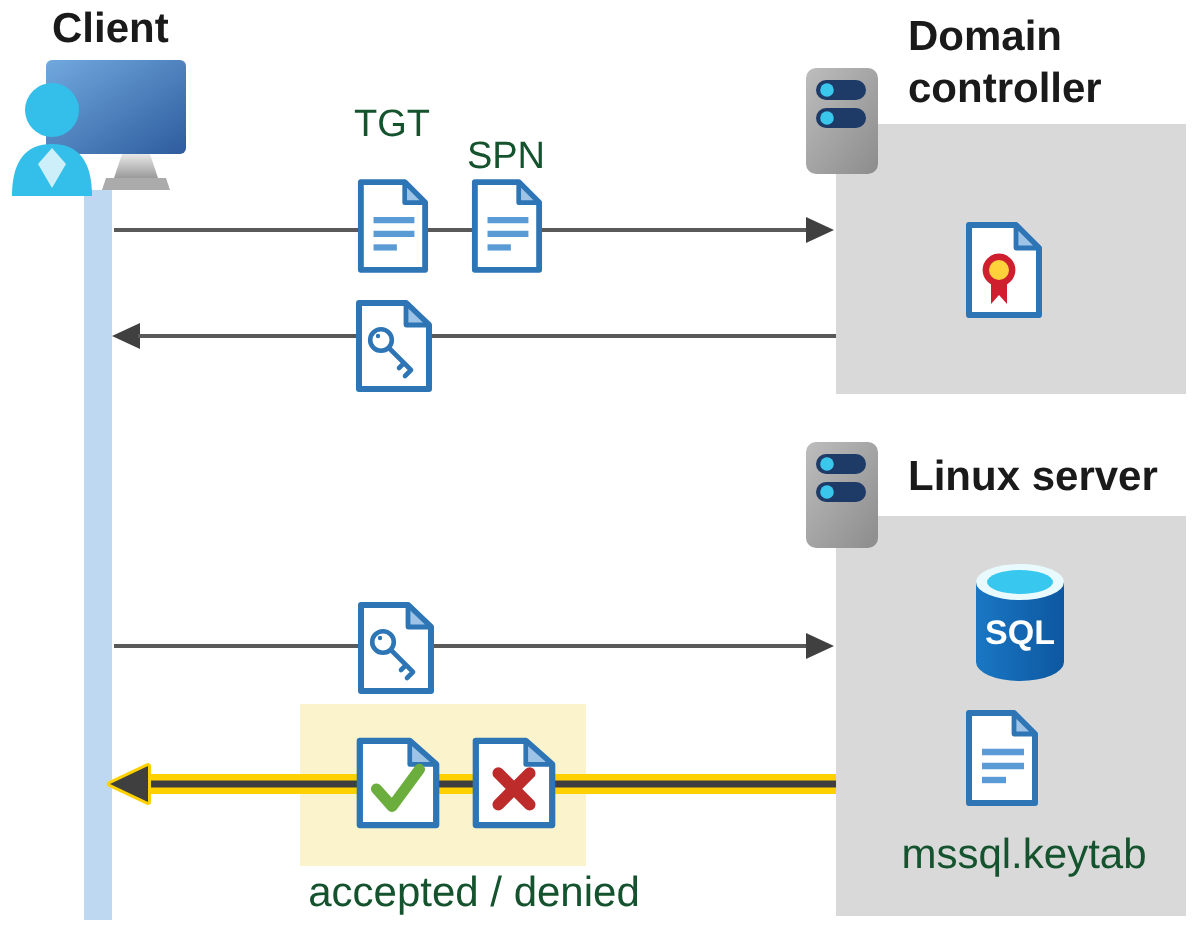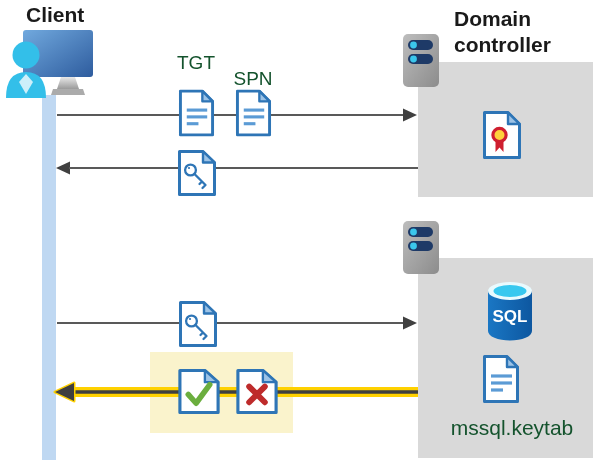--- a/index.html
+++ b/index.html
@@ -164,17 +164,19 @@
   </svg>
 
   <svg class="abs" style="left:234px;top:368px" width="46" height="47" viewBox="0 0 44 48">
     <path d="M2.5 2.5 H28 L41.5 14.5 V45.5 H2.5 Z" fill="#fff" stroke="#2e75b6" stroke-width="3.2" stroke-linejoin="round"></path>
     <path d="M28 2.5 L41.5 14.5 H28 Z" fill="#9dc3e6" stroke="#2e75b6" stroke-width="2.4" stroke-linejoin="round"></path>
     <path d="M14 19 L30 35 M30 19 L14 35" fill="none" stroke="#be2b2b" stroke-width="6" stroke-linecap="round"></path>
   </svg>
 
   <div class="abs title dc-title">Domain controller</div>
   <div class="abs title client-title">Client</div>
+  <div class="abs title linux-title">Linux server</div>
   <div class="abs small-label tgt-label">TGT</div>
   <div class="abs small-label spn-label">SPN</div>
   <div class="abs small-label keytab-label">mssql.keytab</div>
+  <div class="abs small-label result-label">accepted / denied</div>
 
 </div>
 
 </body></html>

